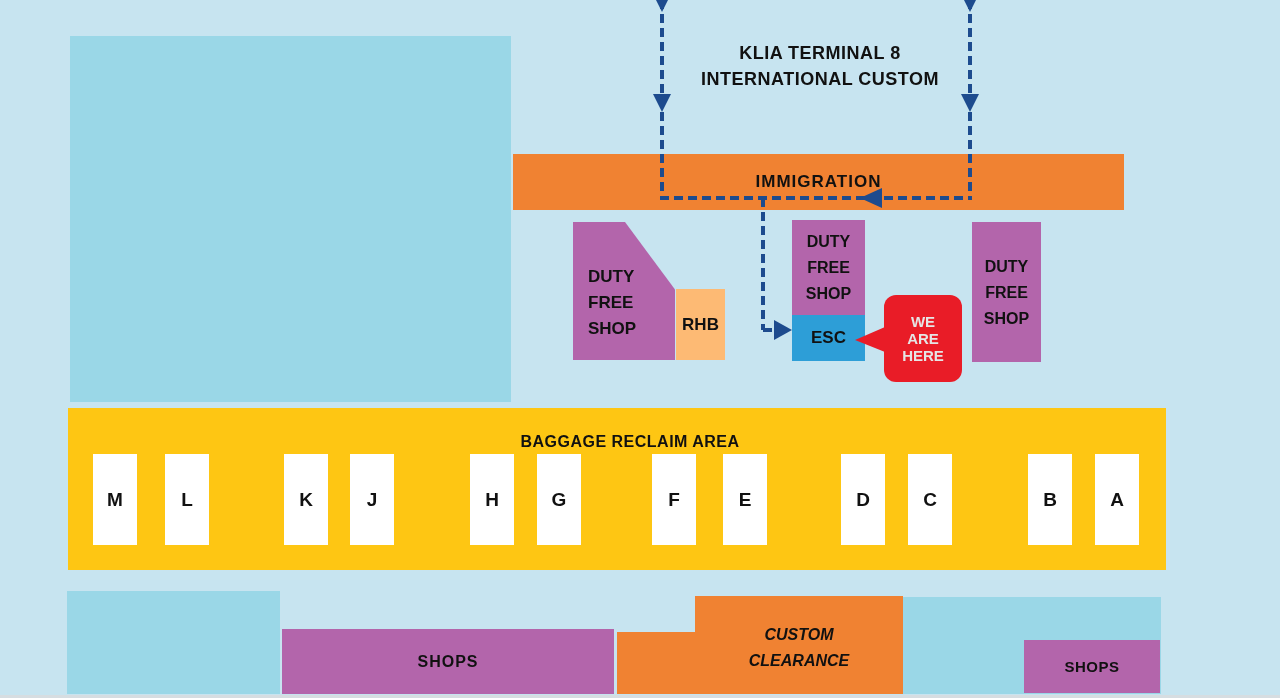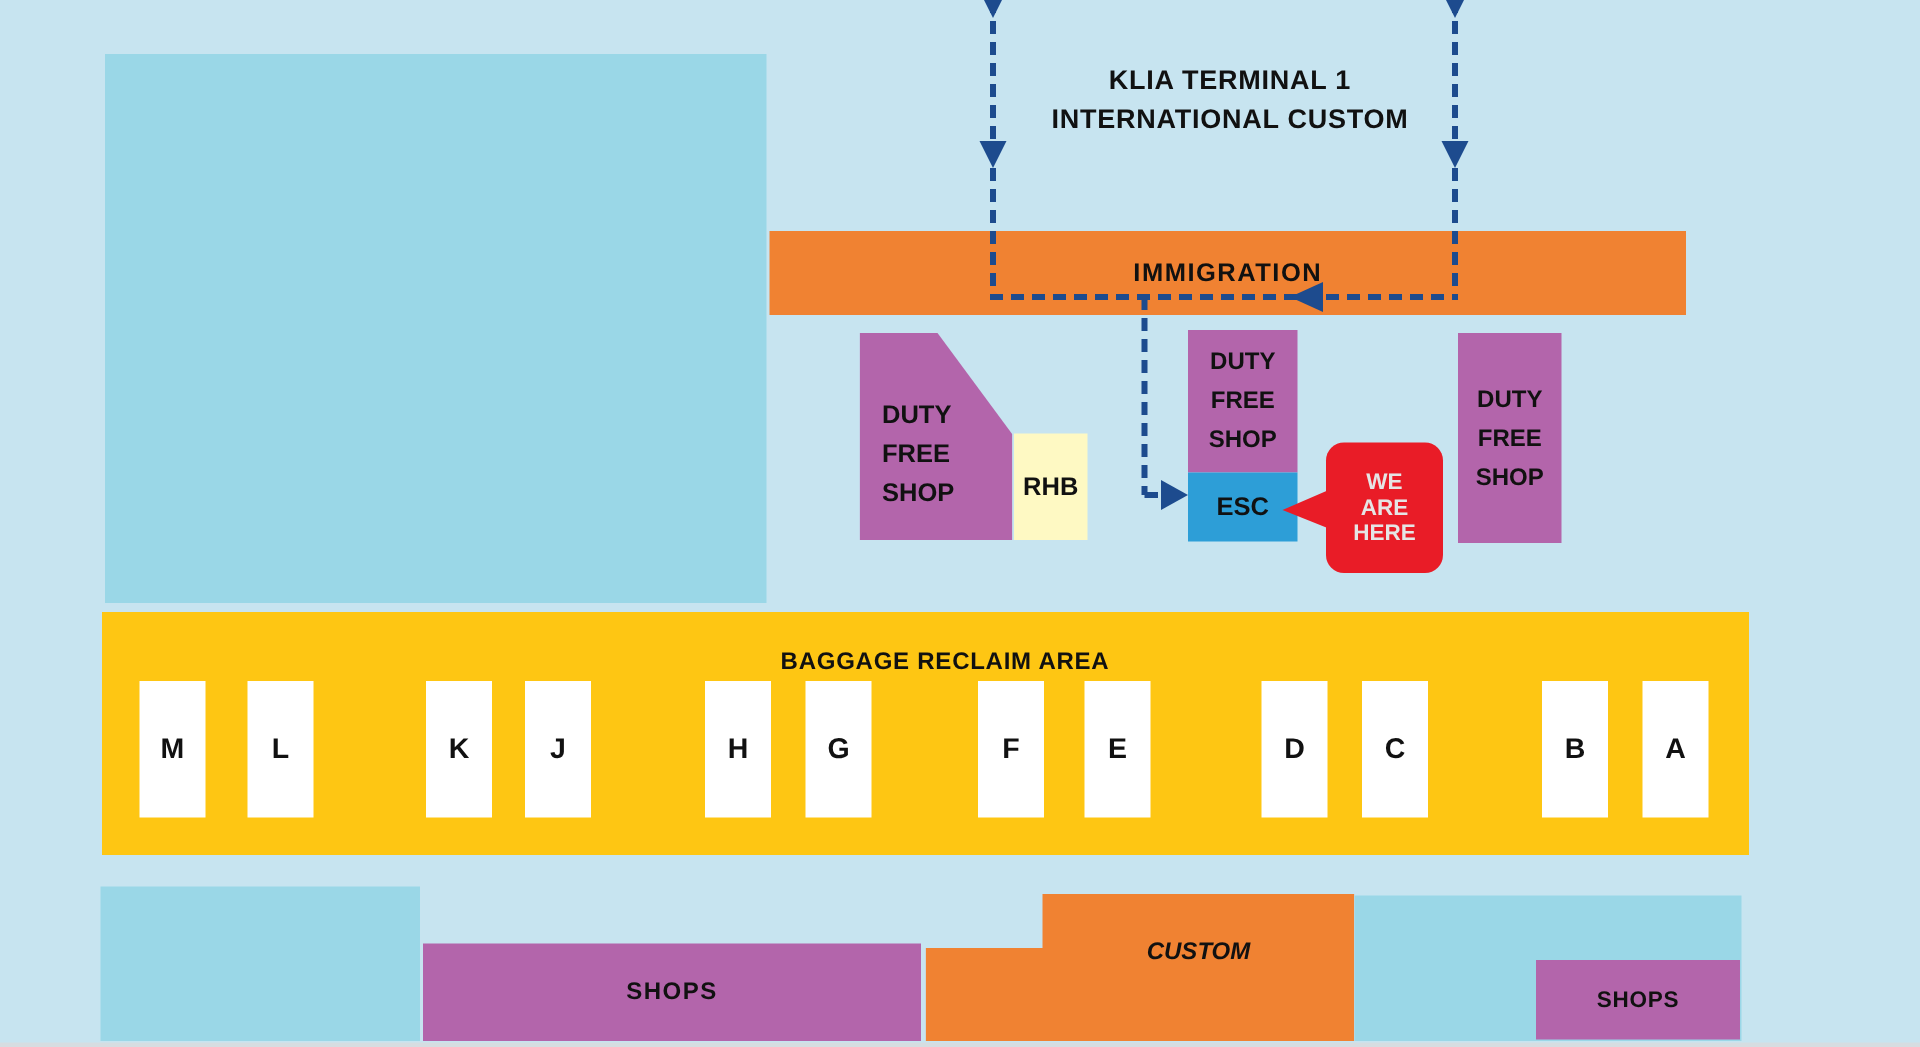--- a/index.html
+++ b/index.html
@@ -39,21 +39,21 @@
   .bottom-line{left:0;top:695px;width:1280px;height:3px;background:#d6dde1;}
 </style>
 </head>
 <body>
 
 <div id="stage">
 
   <div class="blk panel-blue" style="left:70px;top:36px;width:441px;height:366px;"></div>
 
   <div class="abs title">
-    <div>KLIA TERMINAL 1</div>
+    <div>KLIA TERMINAL 8</div>
     <div>INTERNATIONAL CUSTOM</div>
   </div>
 
   <div class="blk orange center immigration">
     <span>IMMIGRATION</span>
   </div>
 
   <div class="abs vdash" style="left:660px;top:0;height:198px;"></div>
   <div class="abs vdash" style="left:968px;top:0;height:198px;"></div>
   <div class="abs tri tri-down" style="left:653px;top:-6px;"></div>
@@ -68,21 +68,21 @@
   <div class="abs hdash" style="left:763px;top:328px;width:12px;"></div>
   <div class="abs tri tri-right" style="left:774px;top:320px;"></div>
 
   <div class="blk purple dfs" style="left:573px;top:222px;width:102px;height:138px;font-size:17px;
        clip-path:polygon(0 0,51% 0,100% 49%,100% 100%,0 100%);padding-top:42px;box-sizing:border-box;text-align:left;padding-left:15px;">
     <div>DUTY</div>
     <div>FREE</div>
     <div>SHOP</div>
   </div>
 
-  <div class="blk center" style="left:676px;top:289px;width:49px;height:71px;background:#fef9c3;font-size:17px;">
+  <div class="blk center" style="left:676px;top:289px;width:49px;height:71px;background:#fdba74;font-size:17px;">
     <span>RHB</span>
   </div>
 
   <div class="blk purple dfs" style="left:792px;top:220px;width:73px;height:95px;padding-top:9px;box-sizing:border-box;">
     <div>DUTY</div>
     <div>FREE</div>
     <div>SHOP</div>
   </div>
 
   <div class="blk center" style="left:792px;top:315px;width:73px;height:46px;background:#2d9ed7;font-size:17px;">
@@ -121,20 +121,21 @@
   <div class="blk panel-blue" style="left:67px;top:591px;width:213px;height:103px;"></div>
 
   <div class="blk purple center shops-label" style="left:282px;top:629px;width:332px;height:65px;">
     <span>SHOPS</span>
   </div>
 
   <div class="blk orange" style="left:617px;top:596px;width:286px;height:98px;
        clip-path:polygon(0 36px,78px 36px,78px 0,100% 0,100% 100%,0 100%);">
     <div class="abs" style="left:78px;top:26px;width:208px;text-align:center;font-size:16px;line-height:26px;font-style:italic;">
       <div>CUSTOM</div>
+      <div>CLEARANCE</div>
     </div>
   </div>
 
   <div class="blk panel-blue" style="left:903px;top:597px;width:258px;height:97px;"></div>
 
   <div class="blk purple center" style="left:1024px;top:640px;width:136px;height:53px;font-size:15px;letter-spacing:.5px;z-index:2;">
     <span>SHOPS</span>
   </div>
 
   <div class="abs bottom-line"></div>

